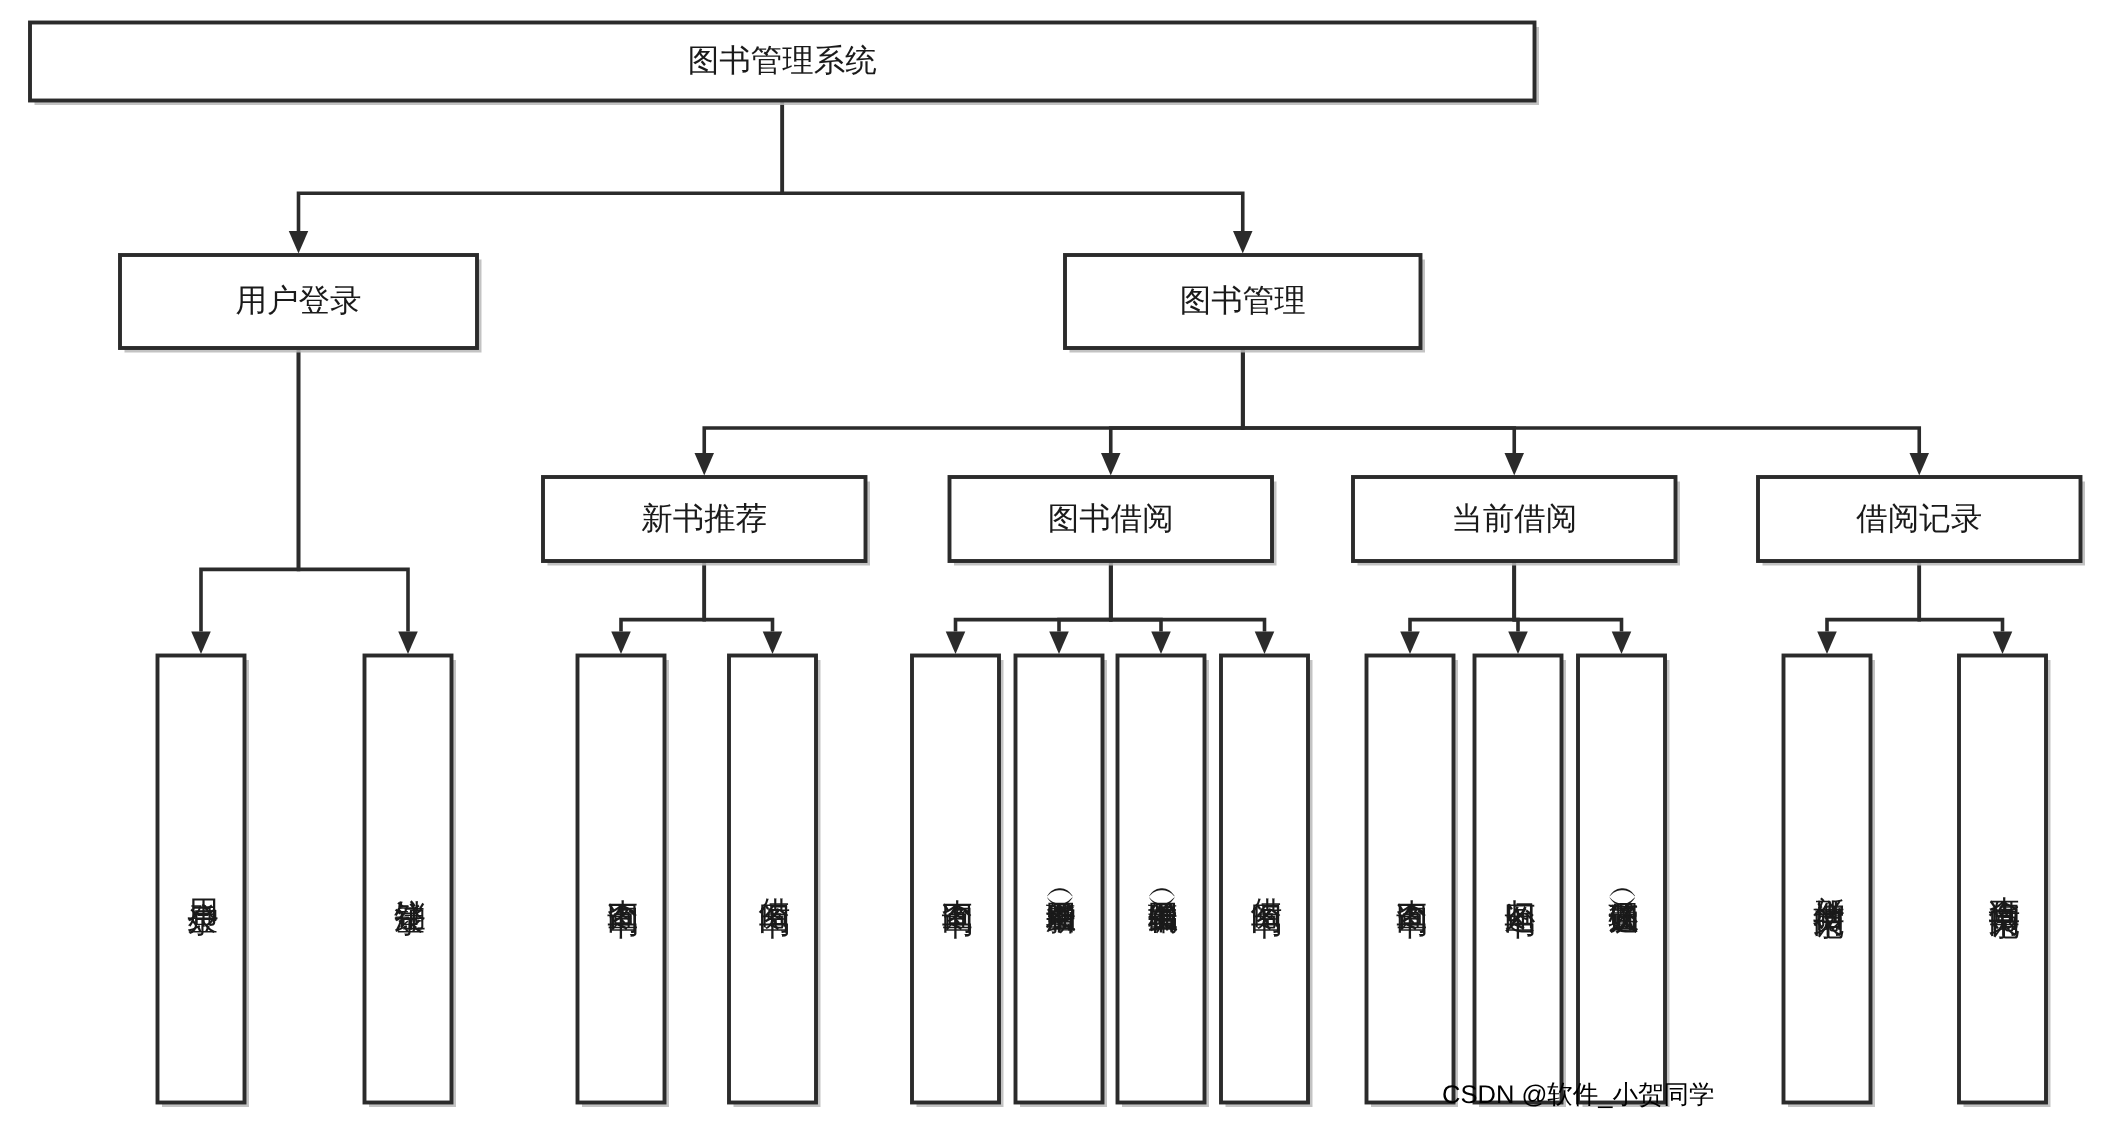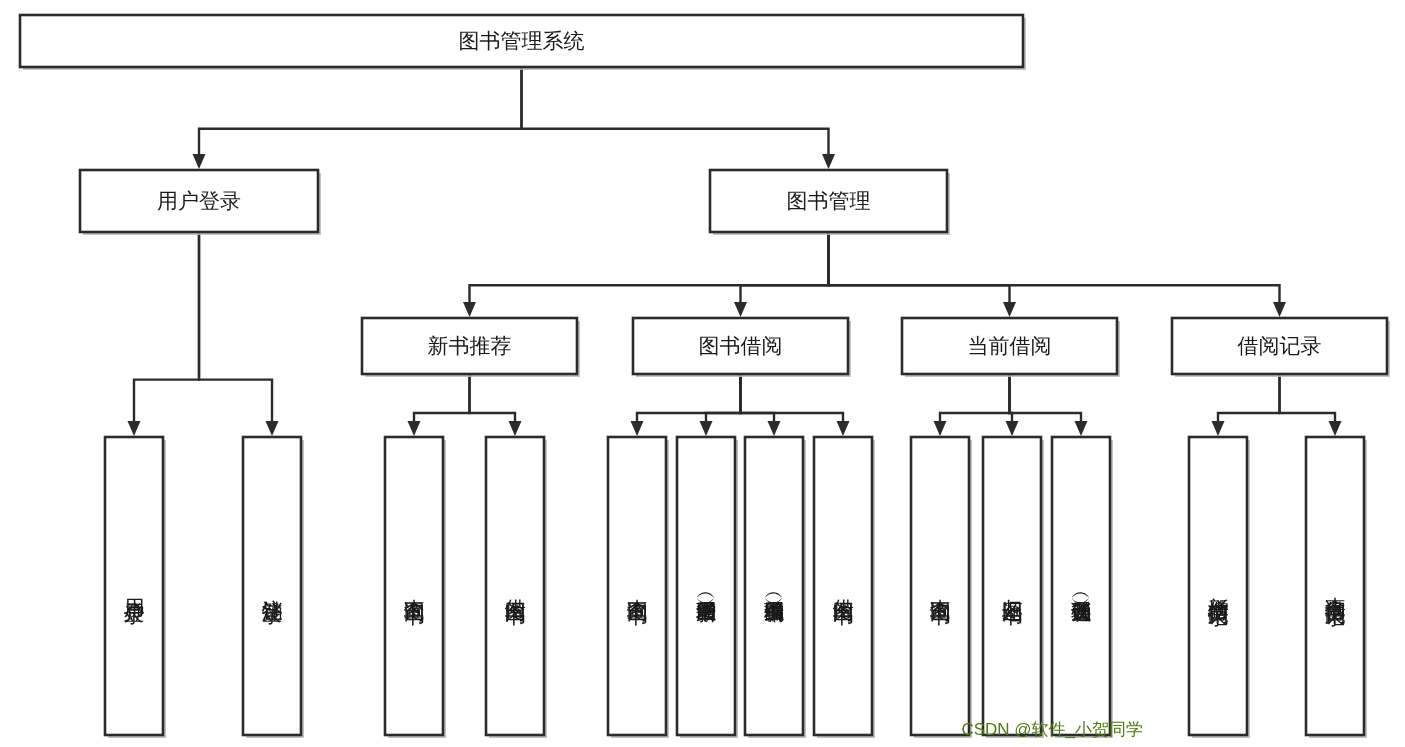--- a/index.html
+++ b/index.html
@@ -75,21 +75,21 @@
     align-items: center;
     justify-content: center;
     pointer-events: none;
   }
   #watermark {
     position: absolute;
     right: 8px;
     bottom: 6px;
     font-family: "Liberation Sans", "DejaVu Sans", sans-serif;
     font-size: 17px;
-    color: #4d7c0f;
+    color: #000000;
     white-space: nowrap;
     user-select: none;
   }
 </style>
 </head>
 <body>
 
 <div id="diagram-root">
 
   <svg id="chart-svg" viewBox="0 0 1405 747">

